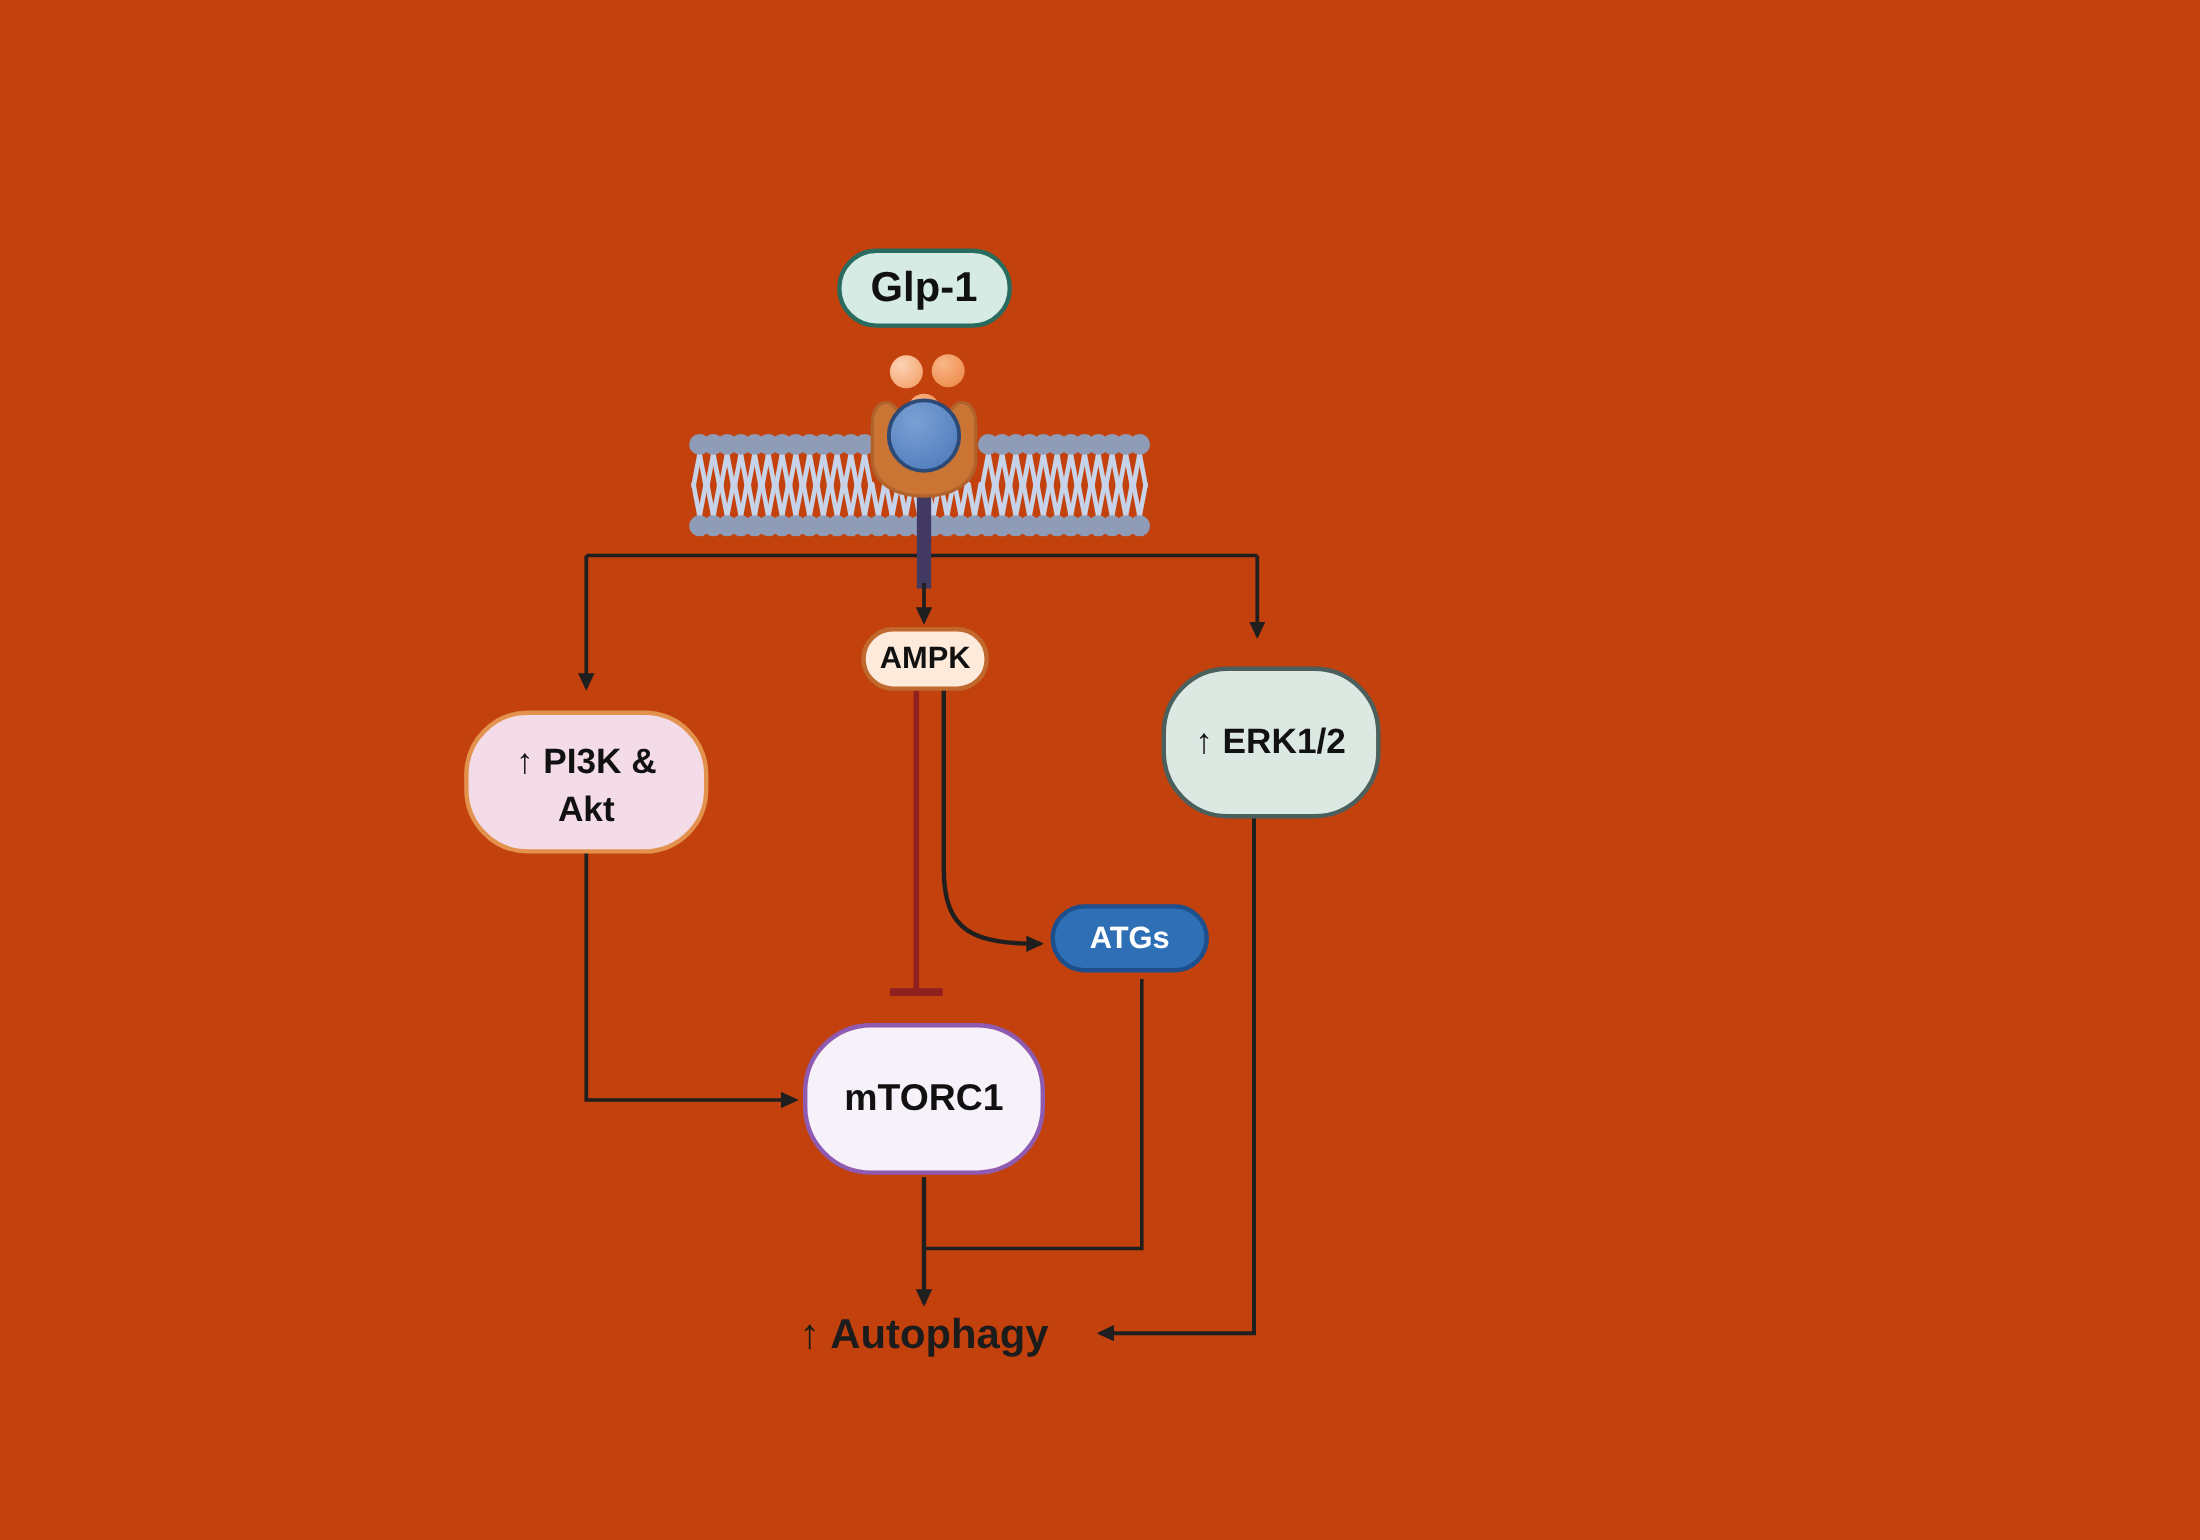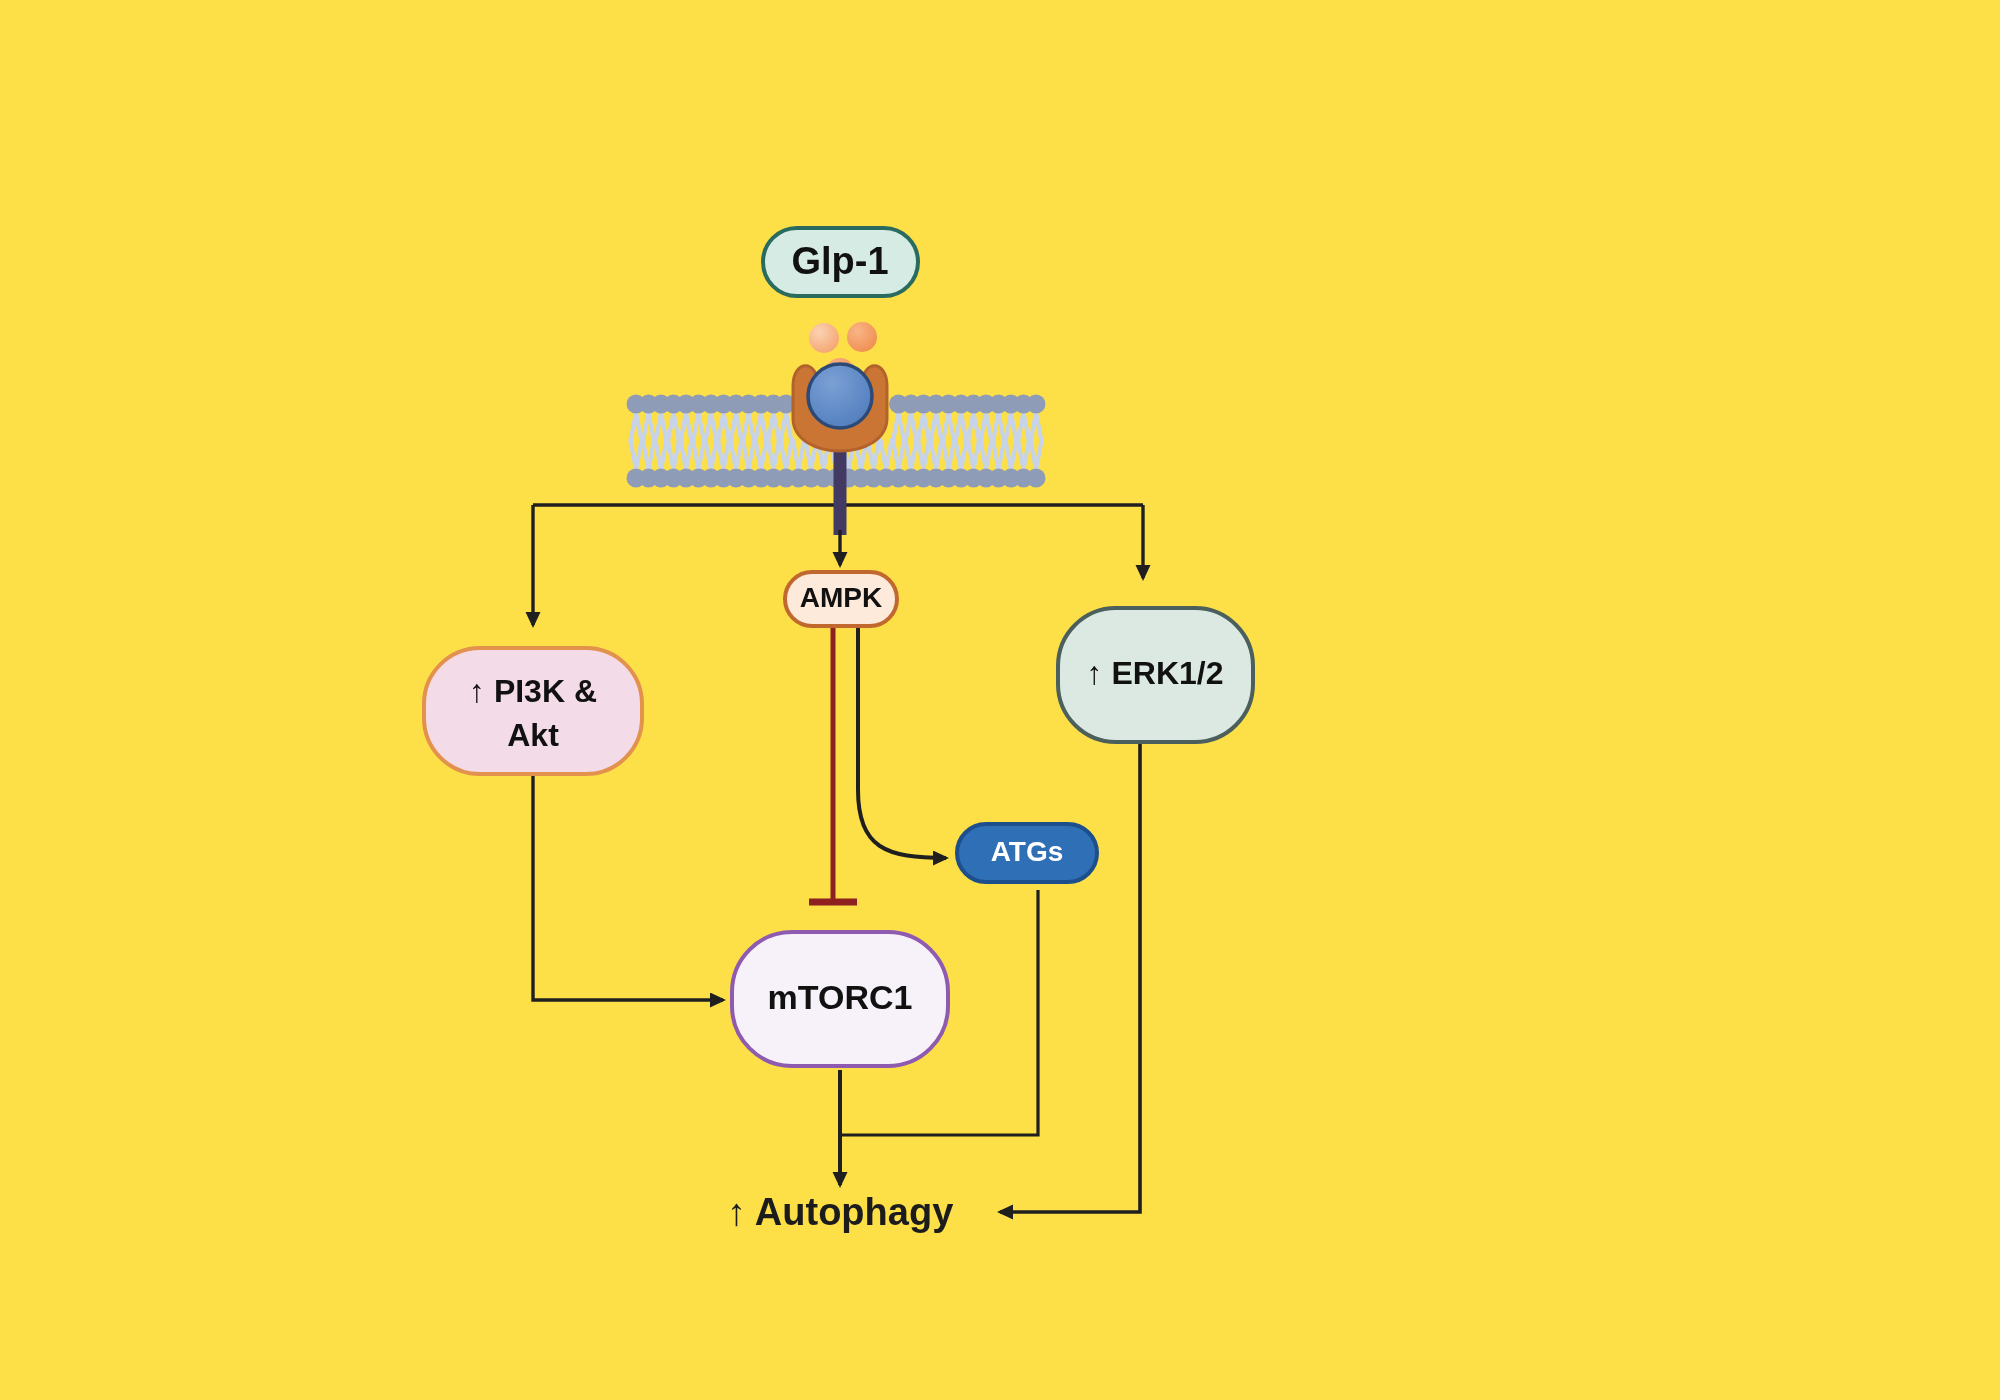--- a/index.html
+++ b/index.html
@@ -4,21 +4,21 @@
 <style>
   html, body {
     margin: 0;
     padding: 0;
     background: #ffffff;
   }
   #canvas {
     position: relative;
     width: 2000px;
     height: 1400px;
-    background: #fde047;
+    background: #c2410c;
     font-family: "Liberation Sans", sans-serif;
     overflow: hidden;
   }
   #diagram-svg {
     position: absolute;
     top: 0;
     left: 0;
     width: 2000px;
     height: 1400px;
   }

